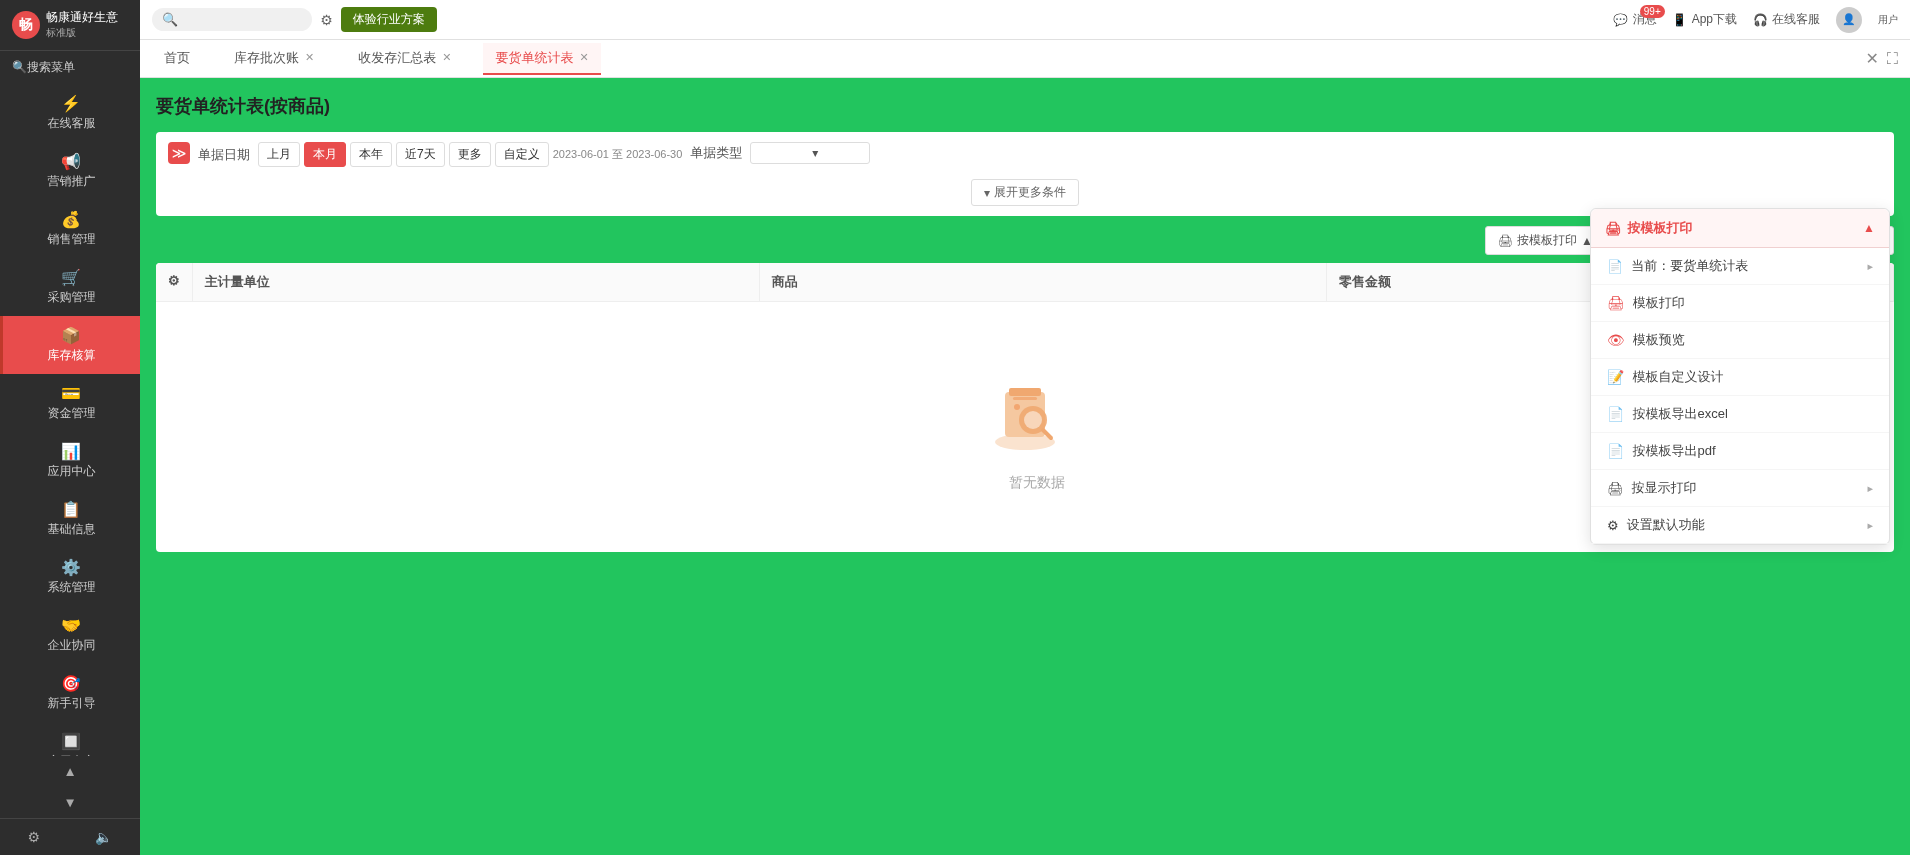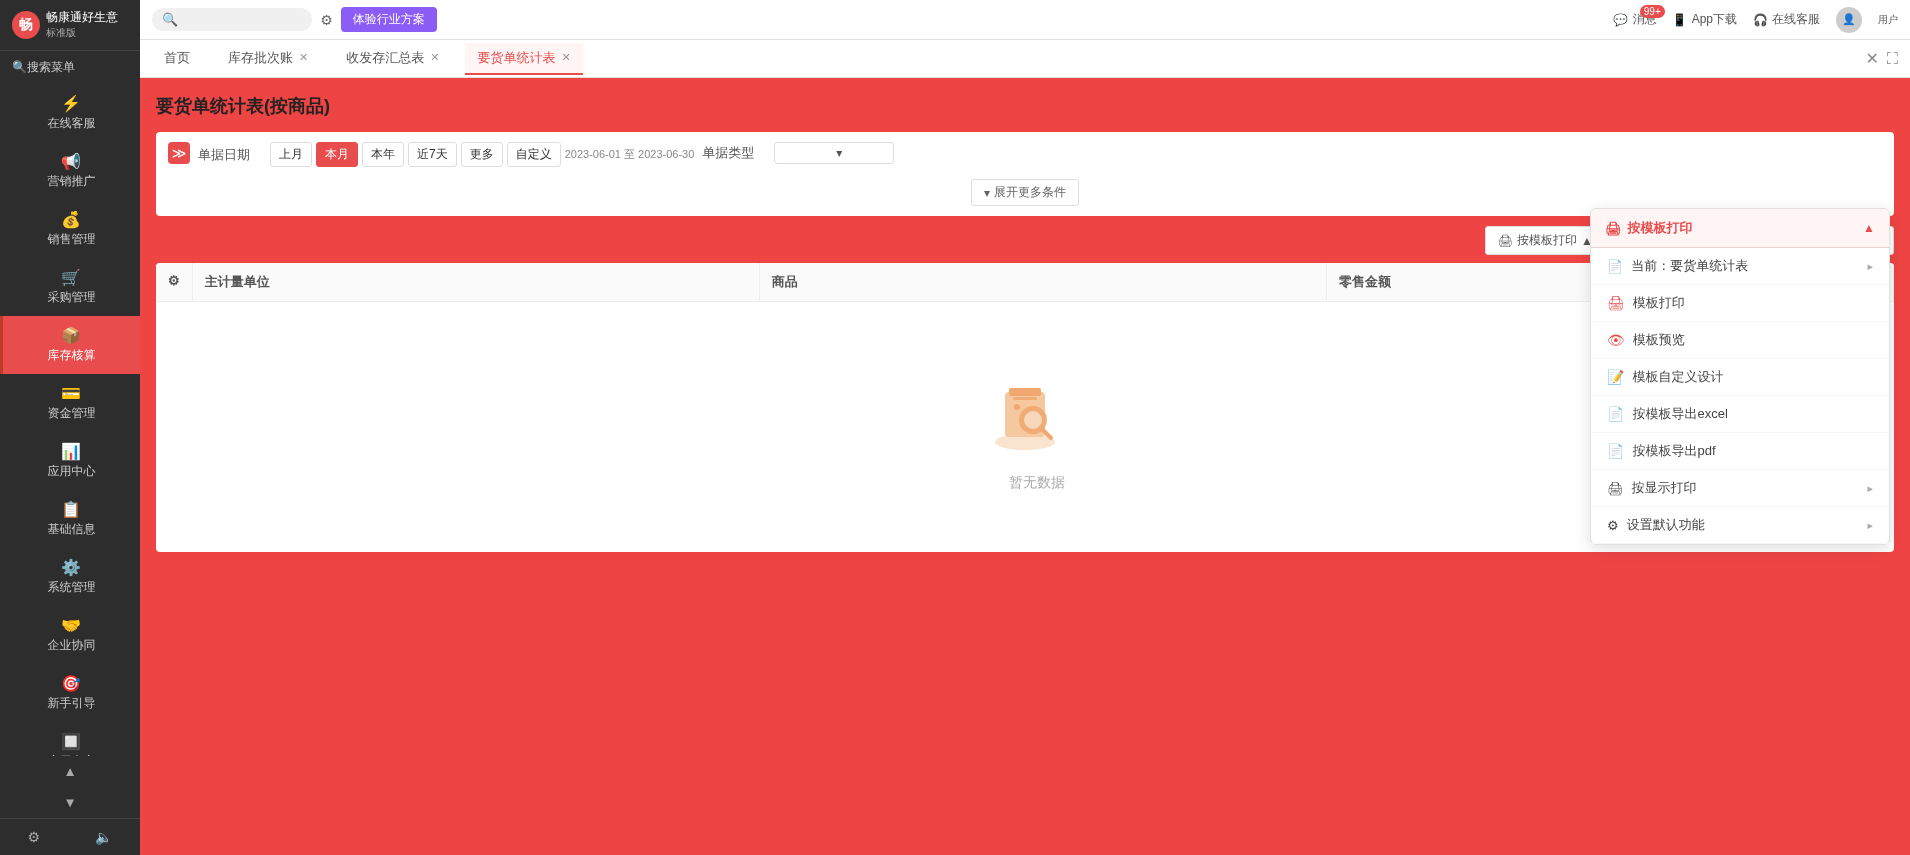--- a/index.html
+++ b/index.html
@@ -74,21 +74,21 @@
     .topbar-search {
       display: flex; align-items: center;
       background: #f0f0f0; border-radius: 12px;
       padding: 4px 10px; gap: 4px; min-width: 160px;
     }
     .topbar-search input {
       border: none; background: transparent; outline: none; font-size: 12px; color: #999; width: 120px;
     }
     .topbar-settings { color: #666; cursor: pointer; font-size: 14px; }
     .topbar-trial {
-      background: #8b5cf6; color: #fff; border: none; border-radius: 4px;
+      background: #4d7c0f; color: #fff; border: none; border-radius: 4px;
       padding: 4px 12px; font-size: 12px; cursor: pointer;
     }
     .topbar-spacer { flex: 1; }
     .topbar-right { display: flex; align-items: center; gap: 16px; }
     .topbar-right-item { display: flex; align-items: center; gap: 4px; color: #555; font-size: 12px; cursor: pointer; position: relative; }
     .badge {
       background: #e84c4c; color: #fff; border-radius: 8px;
       padding: 1px 4px; font-size: 10px; position: absolute; top: -6px; right: -8px;
     }
     .topbar-avatar {
@@ -98,39 +98,39 @@
     }
 
     
     .tabbar {
       height: 38px;
       background: #fff;
       display: flex;
       align-items: center;
       border-bottom: 1px solid #e0e0e0;
       padding: 0 12px;
-      gap: 14px;
+      gap: 20px;
     }
     .tab {
       display: flex; align-items: center; gap: 4px;
       padding: 6px 12px; font-size: 13px; cursor: pointer;
       border-bottom: 2px solid transparent; color: #555;
       white-space: nowrap;
     }
     .tab.active { color: #e84c4c; border-bottom-color: #e84c4c; background: #fff5f5; }
     .tab-close { color: #999; font-size: 11px; margin-left: 2px; cursor: pointer; }
     .tab-spacer { flex: 1; }
     .tab-window-btns { display: flex; gap: 8px; align-items: center; color: #888; font-size: 16px; cursor: pointer; }
 
     
     .content {
       flex: 1;
       overflow: auto;
       padding: 16px;
-      background: #ef4444;
+      background: #22c55e;
       position: relative;
     }
     .page-title {
       font-size: 18px; font-weight: bold; color: #222; margin-bottom: 14px;
     }
 
     
     .filter-bar {
       background: #fff;
       border-radius: 4px;
@@ -139,21 +139,21 @@
       display: flex;
       align-items: flex-start;
       gap: 8px;
       flex-wrap: wrap;
       position: relative;
     }
     .filter-expand-btn {
       background: #e84c4c; color: #fff; border: none; border-radius: 4px;
       width: 22px; height: 22px; cursor: pointer; font-size: 14px; display: flex; align-items: center; justify-content: center;
     }
-    .filter-group { display: flex; align-items: center; gap: 20px; flex-wrap: wrap; }
+    .filter-group { display: flex; align-items: center; gap: 8px; flex-wrap: wrap; }
     .filter-label { color: #555; font-size: 13px; white-space: nowrap; }
     .date-btn {
       padding: 3px 8px; border: 1px solid #ddd; border-radius: 3px;
       background: #fff; font-size: 12px; cursor: pointer; color: #333;
     }
     .date-btn.active { background: #e84c4c; color: #fff; border-color: #e84c4c; }
     .date-range { color: #888; font-size: 11px; }
     .filter-select {
       display: flex; align-items: center; gap: 4px;
       border: 1px solid #ddd; border-radius: 3px; padding: 3px 8px;

